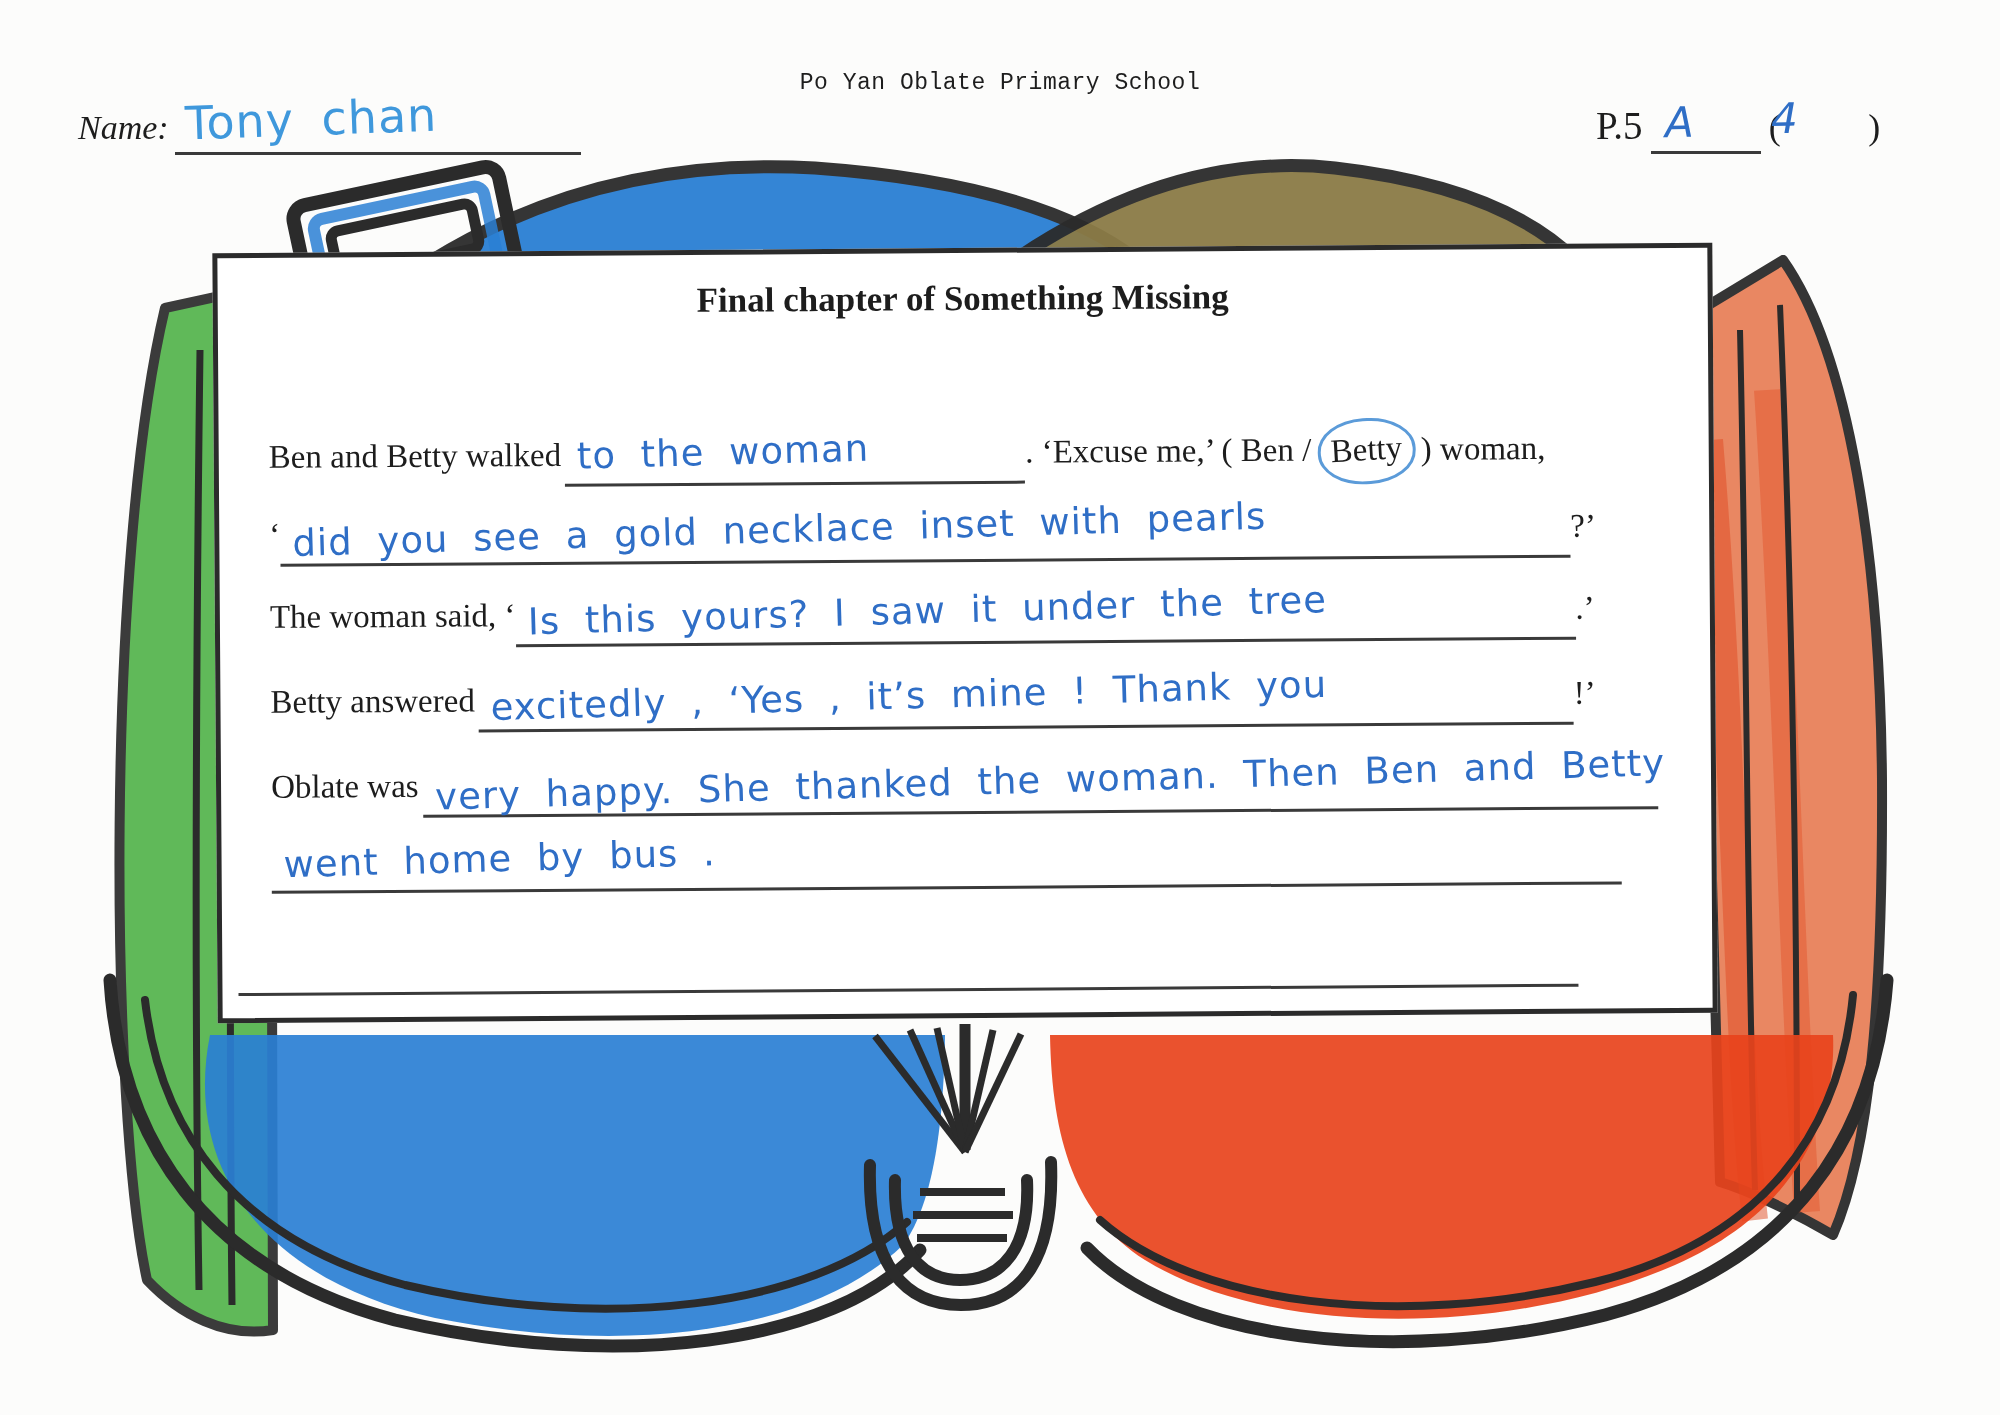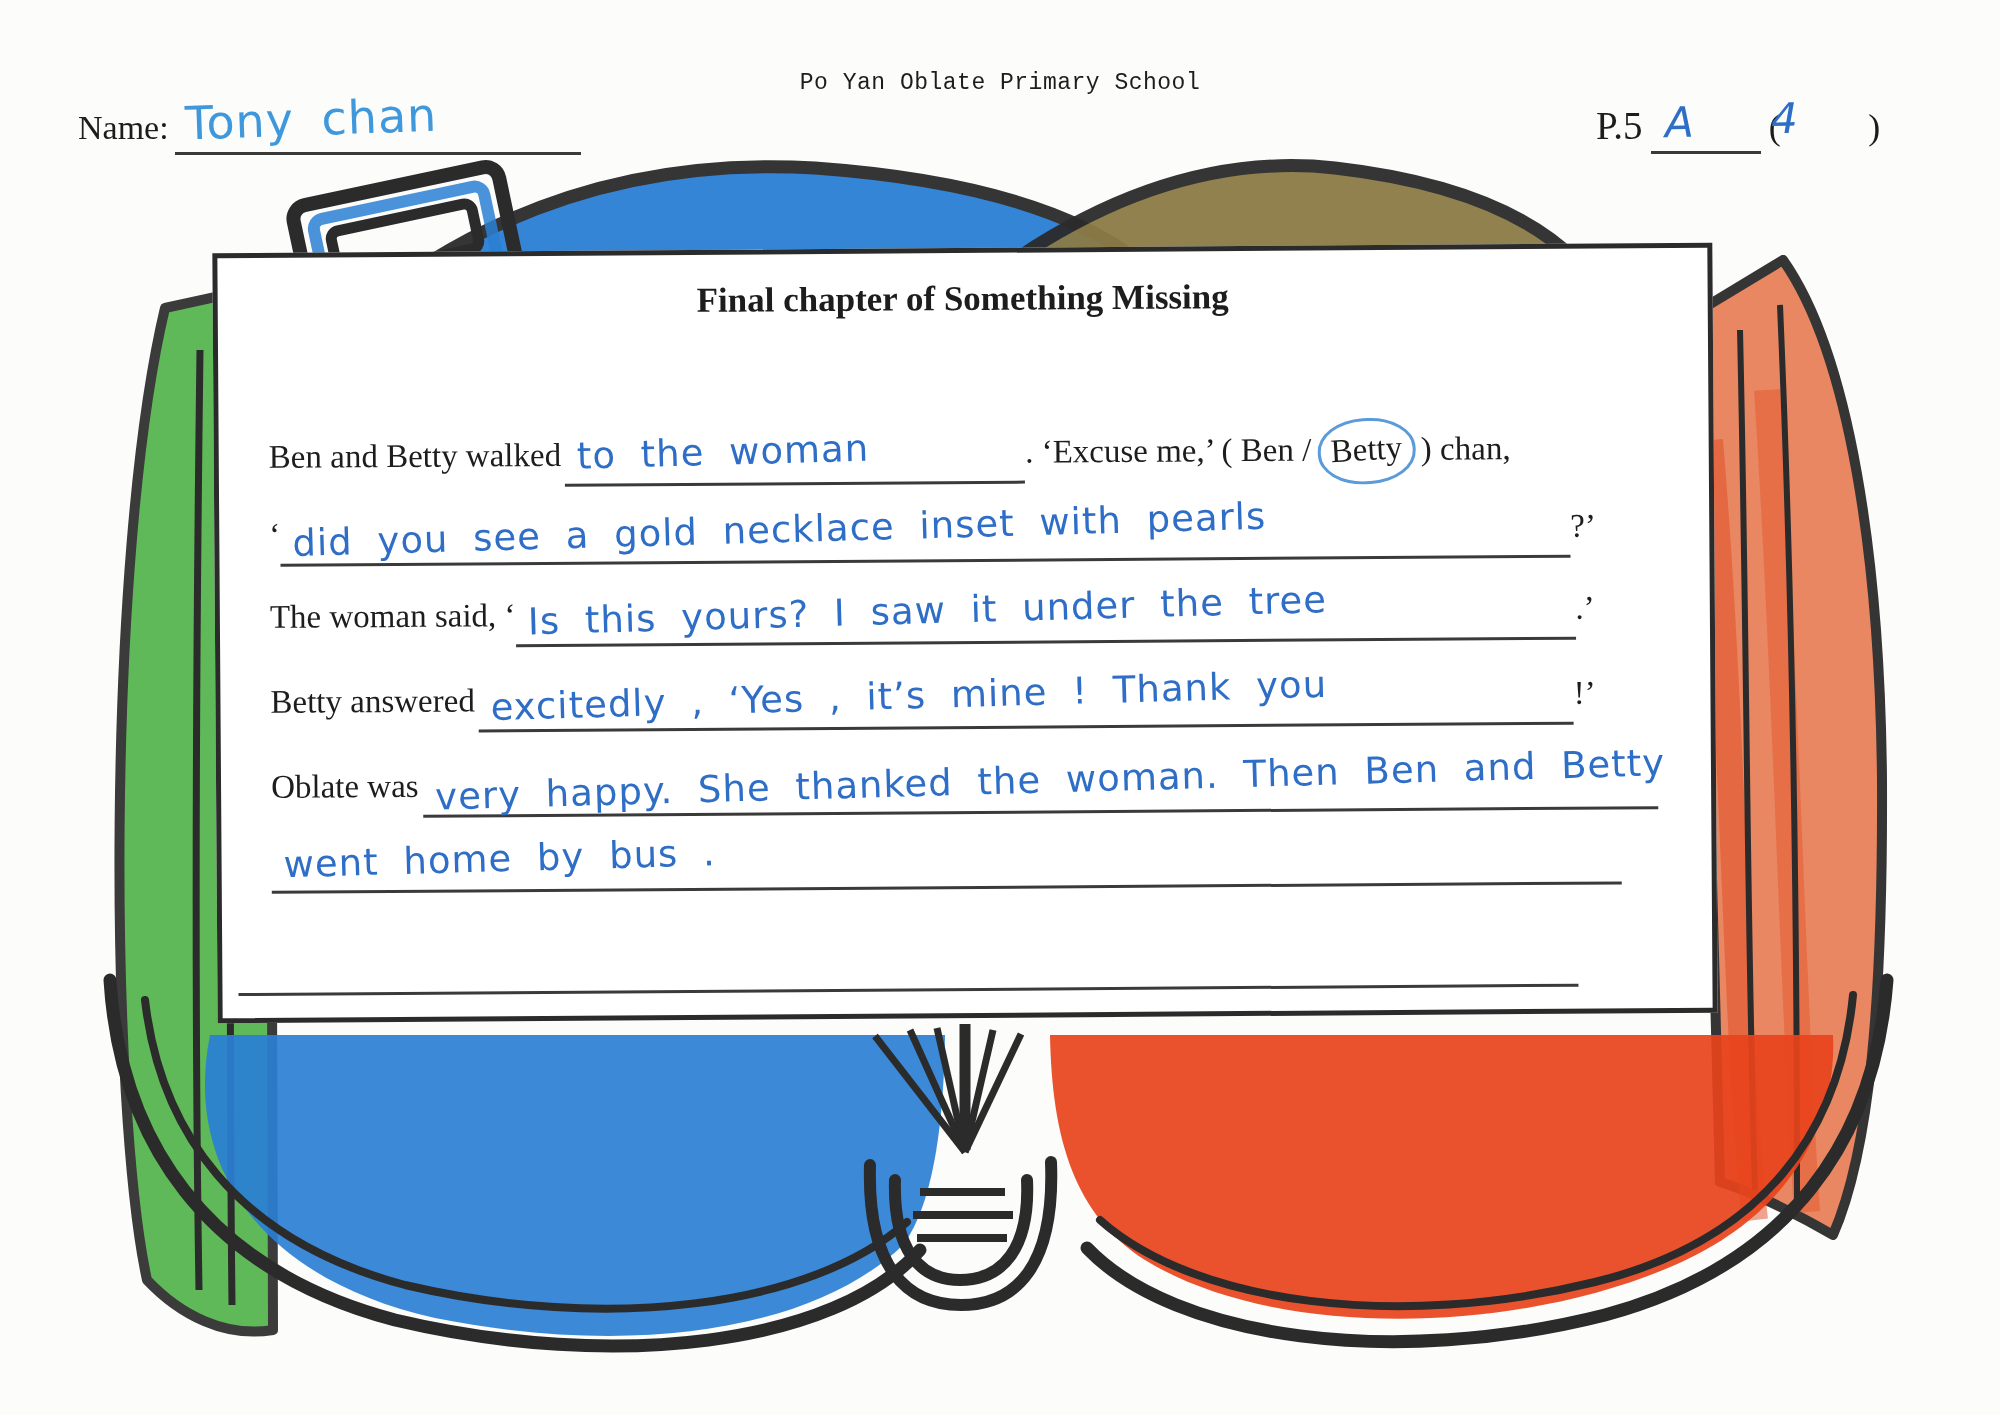--- a/index.html
+++ b/index.html
@@ -7,21 +7,21 @@
     width:2000px; height:1415px; position:relative;
     background:#fcfcfb; overflow:hidden;
     font-family:"Liberation Serif", serif; color:#1d1d1d;
   }
   
   .school-name {
     position:absolute; top:70px; left:0; width:100%;
     text-align:center; font-size:23px; letter-spacing:.5px;font-family:Liberation Mono, monospace;
   }
   .name-block { position:absolute; top:96px; left:78px; white-space:nowrap; }
-  .name-label { font-size:34px; vertical-align:baseline; }
+  .name-label { font-size:34px; vertical-align:baseline;font-style:italic; }
   .name-line {
     display:inline-block; width:392px; border-bottom:3px solid #3a3a3a;
     margin-left:6px; padding:0 4px 2px 10px; vertical-align:baseline;
   }
   .class-block { position:absolute; top:100px; left:1596px; white-space:nowrap; }
   .class-label { font-size:39px; }
   .class-line {
     display:inline-block; width:92px; border-bottom:3px solid #3a3a3a;
     margin-left:8px; padding:0 4px 2px 14px; vertical-align:baseline;
   }
@@ -129,21 +129,21 @@
   <span class="paren">(</span><span class="hand hand-number">4</span><span class="paren-gap"></span><span class="paren">)</span>
 </div>
 
 <div class="worksheet-box">
   <div class="ws-title">Final chapter of Something Missing</div>
 
   <div class="row r1">
     <span class="printed">Ben and Betty walked</span>
     <span class="blank w1"><span class="hand">to the woman</span></span><span class="printed">. ‘Excuse me,’ ( Ben /</span>
     <span class="printed circle-choice">Betty</span>
-    <span class="printed">) chan,</span>
+    <span class="printed">) woman,</span>
   </div>
 
   <div class="row r2">
     <span class="printed">‘</span><span class="blank w2"><span class="hand">did you see a gold necklace inset with pearls</span></span><span class="printed">?’</span>
   </div>
 
   <div class="row r3">
     <span class="printed">The woman said, ‘</span><span class="blank w3"><span class="hand">Is this yours? I saw it under the tree</span></span><span class="printed">.’</span>
   </div>
 

